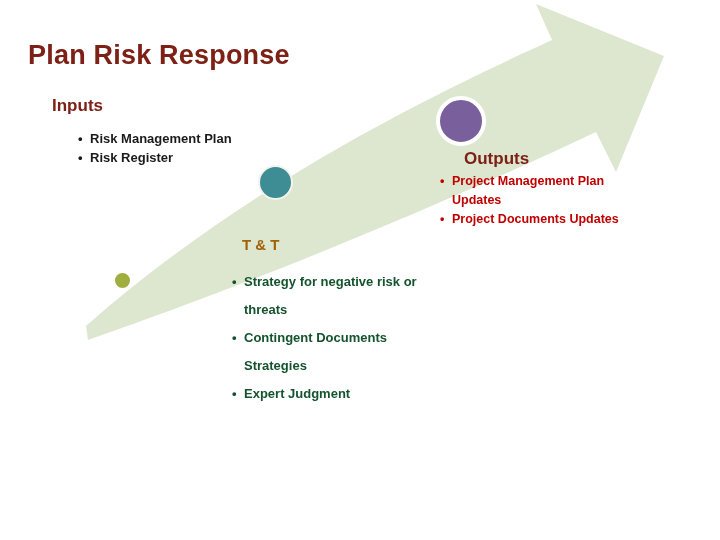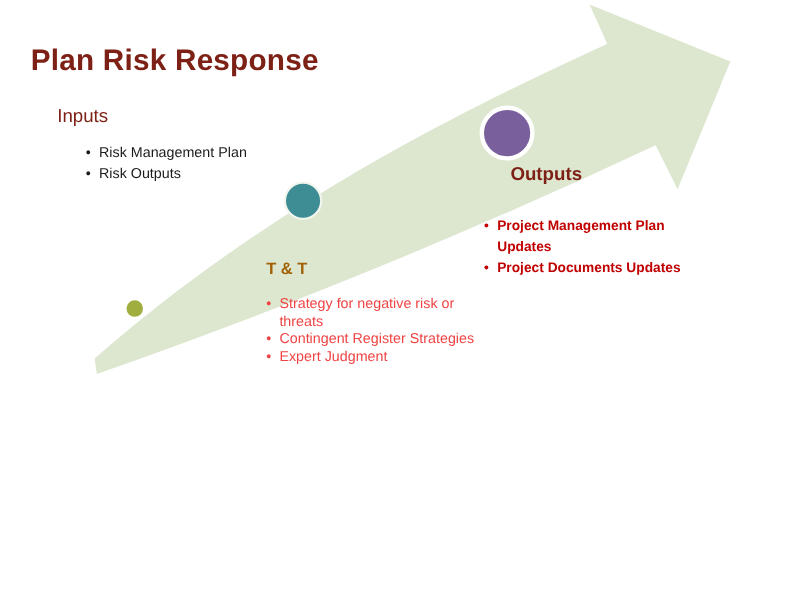--- a/index.html
+++ b/index.html
@@ -23,74 +23,75 @@
   .slide-title {
     left: 28px; top: 40px;
     font-size: 27px;
     font-weight: bold;
     color: #7d2015;
     letter-spacing: 0.2px;
   }
   .inputs-heading {
     left: 52px; top: 96px;
     font-size: 17px;
-    font-weight: normal;
+    font-weight: bold;
     color: #7d2015;
   }
   .outputs-heading {
     left: 432px; top: 149px;
     font-size: 17px;
     font-weight: bold;
     color: #7d2015;
     margin-left: 32px;
   }
   .tt-heading {
     left: 242px; top: 236px;
     font-size: 15px;
     font-weight: bold;
     color: #a16207;
   }
 
   ul.bullets {
     list-style: none;
     margin: 0;
     padding: 0;
+    font-weight: bold;
   }
   ul.bullets li {
     position: relative;
     padding-left: 12px;
   }
   ul.bullets li::before {
     content: "\2022";
     position: absolute;
     left: 0;
     top: 0;
   }
 
   .inputs-list {
     left: 78px; top: 129px;
     width: 220px;
     font-size: 13px;
     line-height: 19px;
     color: #1a1a1a;
   }
   .outputs-list {
-    left: 440px; top: 196px;
+    left: 440px; top: 172px;
     width: 180px;
     font-size: 12.5px;
     font-weight: bold;
     line-height: 19px;
     color: #c00000;
   }
   .tt-list {
-    left: 242px; top: 268px;
+    left: 232px; top: 268px;
     width: 212px;
     font-size: 13px;
-    line-height: 16px;
-    color: #ef4444;
+    line-height: 28px;
+    color: #14532d;
   }
 
   .dot {
     position: absolute;
     border-radius: 50%;
     z-index: 1;
   }
   .dot-small {
     left: 115px; top: 273px;
     width: 15px; height: 15px;
@@ -128,31 +129,31 @@
   <div class="dot dot-small"></div>
   <div class="dot dot-medium"></div>
   <div class="dot dot-large"></div>
 
   <div class="txt slide-title">Plan Risk Response</div>
 
   <div class="txt inputs-heading">Inputs</div>
 
   <ul class="bullets txt inputs-list">
     <li>Risk Management Plan</li>
-    <li>Risk Outputs</li>
+    <li>Risk Register</li>
   </ul>
 
   <div class="txt outputs-heading">Outputs</div>
 
   <ul class="bullets txt outputs-list">
     <li>Project Management Plan Updates</li>
     <li>Project Documents Updates</li>
   </ul>
 
   <div class="txt tt-heading">T &amp; T</div>
 
   <ul class="bullets txt tt-list">
     <li>Strategy for negative risk or threats</li>
-    <li>Contingent Register Strategies</li>
+    <li>Contingent Documents Strategies</li>
     <li>Expert Judgment</li>
   </ul>
 
 </div>
 
 </body></html>

